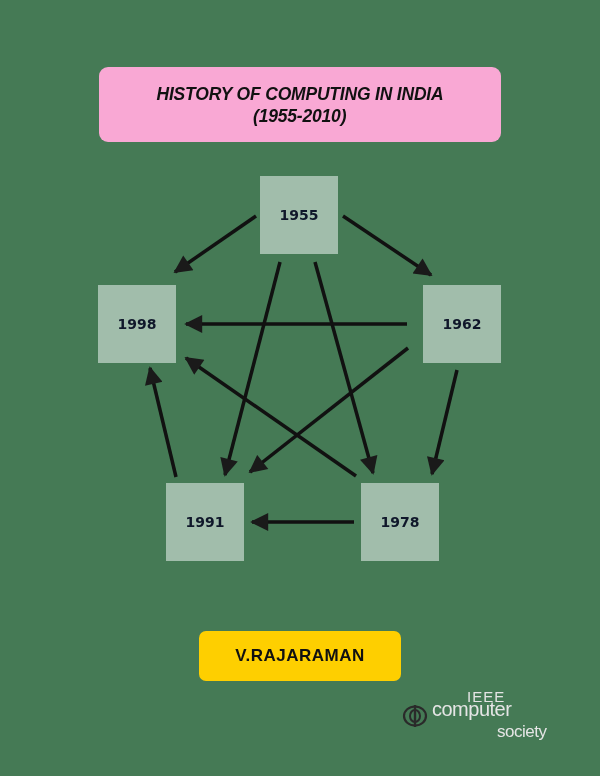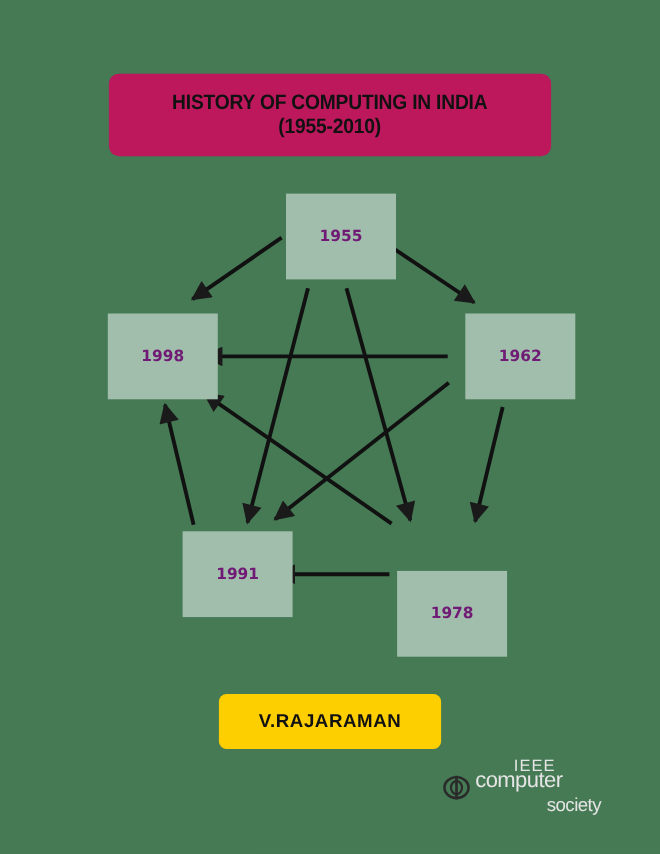--- a/index.html
+++ b/index.html
@@ -1,19 +1,19 @@
 <!DOCTYPE html>
 <html><head>
 <meta charset="utf-8">
 <style>
   html, body { margin:0; padding:0; }
   body { width:600px; height:776px; background:#457a55; position:relative; overflow:hidden; font-family:"Liberation Sans", sans-serif; }
-  .title-box { position:absolute; left:99px; top:67px; width:402px; height:75px; background:#be185d; border-radius:9px; display:flex; flex-direction:column; align-items:center; justify-content:center; }
+  .title-box { position:absolute; left:99px; top:67px; width:402px; height:75px; background:#f9a8d4; border-radius:9px; display:flex; flex-direction:column; align-items:center; justify-content:center;font-style:italic; }
   .title-line { font-family:"Liberation Sans", sans-serif; font-weight:bold; font-size:19px; color:#111; line-height:22px; letter-spacing:-0.2px; transform:scaleX(0.92); }
-  .node { position:absolute; width:100px; height:78px; background:#a1bdab; display:flex; align-items:center; justify-content:center; font-family:"DejaVu Sans", sans-serif; font-weight:bold; font-size:14px; color:#701a75; }
+  .node { position:absolute; width:78px; height:78px; background:#a1bdab; display:flex; align-items:center; justify-content:center; font-family:"DejaVu Sans", sans-serif; font-weight:bold; font-size:14px; color:#0f172a; }
   svg.arrows { position:absolute; left:0; top:0; }
   .author-box { position:absolute; left:199px; top:631px; width:202px; height:50px; background:#fecf00; border-radius:7px; display:flex; align-items:center; justify-content:center; }
   .author { font-weight:bold; font-size:17px; color:#111; letter-spacing:0.5px; }
   .logo { position:absolute; left:402px; top:688px; width:170px; height:70px; color:#e5e5e5; }
   .logo-ieee { position:absolute; left:65px; top:0; font-size:15px; letter-spacing:1px; }
   .logo-computer { position:absolute; left:30px; top:10px; font-size:20px; letter-spacing:-0.5px; }
   .logo-society { position:absolute; left:95px; top:34px; font-size:17px; letter-spacing:-0.5px; }
   .logo-mark { position:absolute; left:0; top:17px; width:26px; height:22px; }
 </style>
 </head>
@@ -62,21 +62,21 @@
 </div>
 <div class="node" style="left:98px; top:285px;">
   <span>1998</span>
 </div>
 <div class="node" style="left:423px; top:285px;">
   <span>1962</span>
 </div>
 <div class="node" style="left:166px; top:483px;">
   <span>1991</span>
 </div>
-<div class="node" style="left:361px; top:483px;margin-top:36px;">
+<div class="node" style="left:361px; top:483px;">
   <span>1978</span>
 </div>
 
 <div class="author-box">
   <span class="author">V.RAJARAMAN</span>
 </div>
 
 <div class="logo">
   <svg class="logo-mark" viewBox="0 0 26 22">
     <ellipse cx="13" cy="11" rx="11" ry="9.5" fill="none" stroke="#2a2a2a" stroke-width="2.2"></ellipse>

